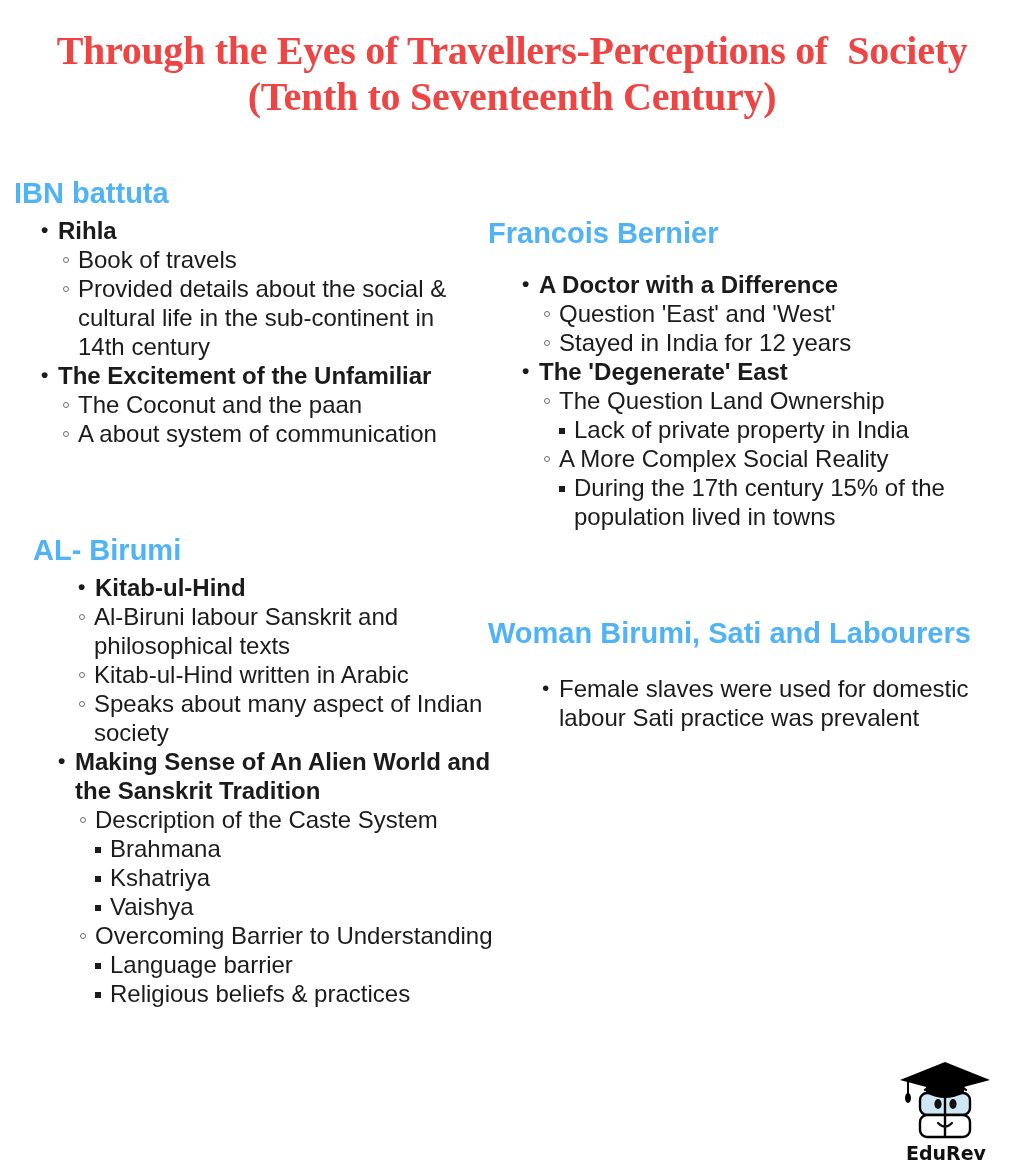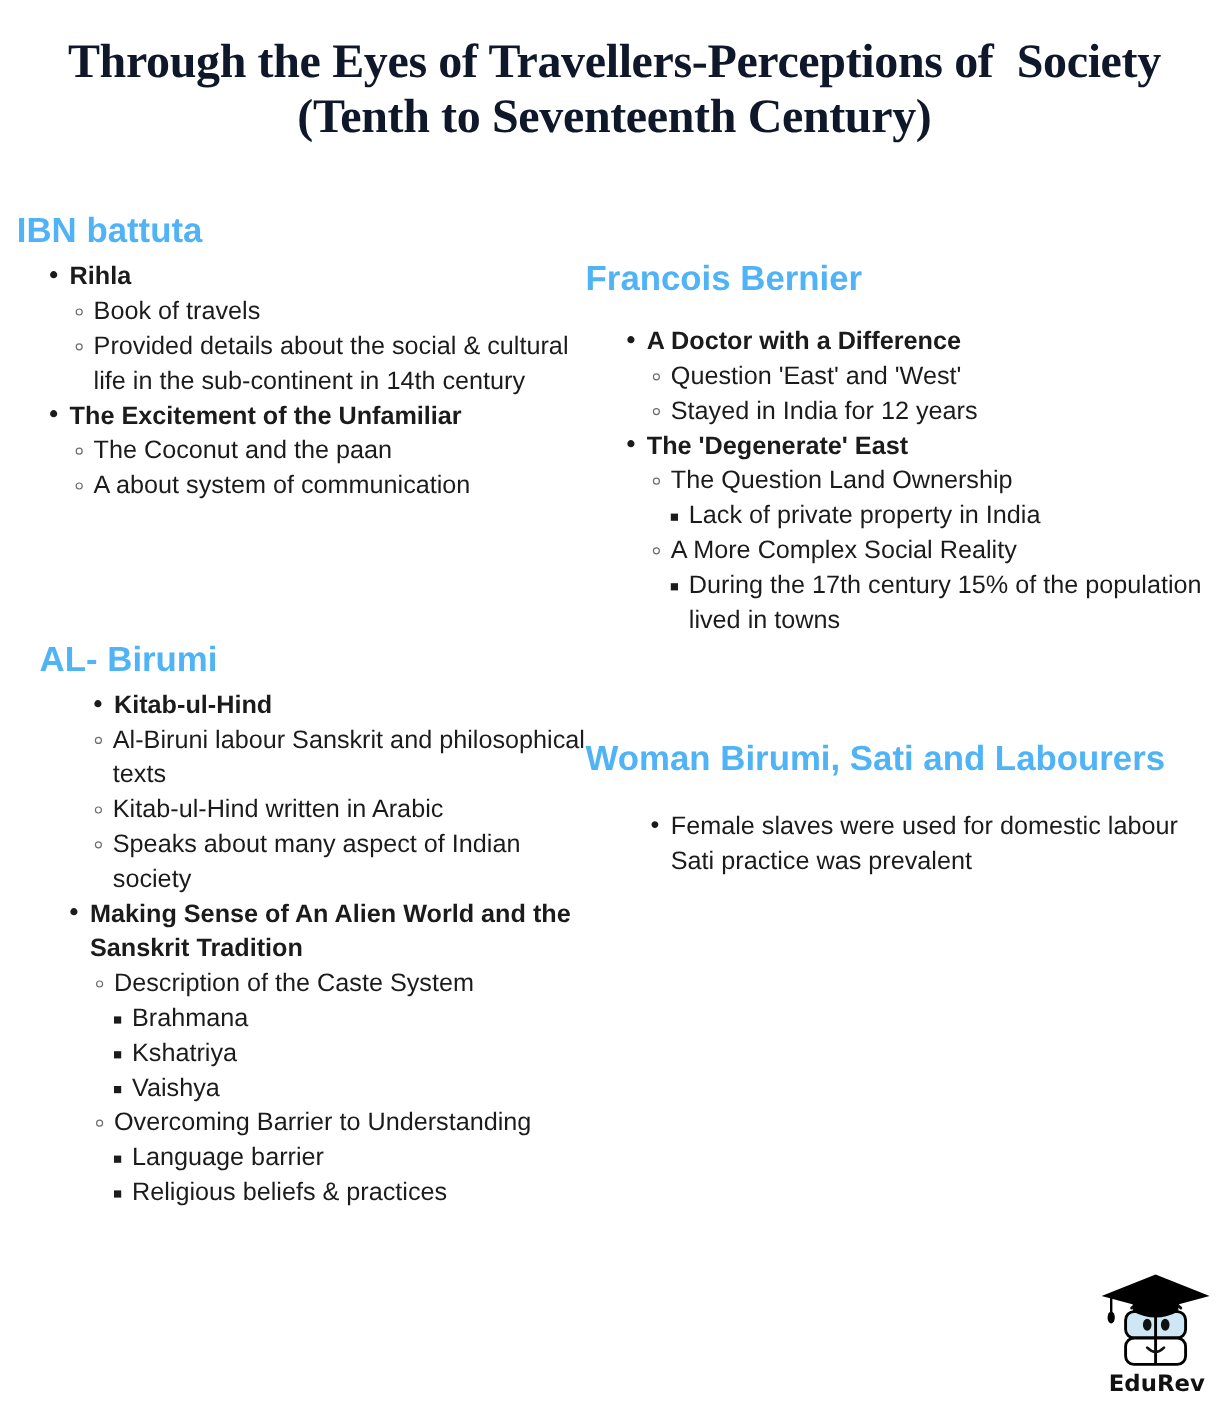--- a/index.html
+++ b/index.html
@@ -21,21 +21,21 @@
     position: absolute;
     top: 28px;
     left: 0;
     width: 1024px;
     text-align: center;
     font-family: "Liberation Serif", serif;
     font-weight: bold;
     font-size: 40px;
     line-height: 1.16;
     letter-spacing: -0.3px;
-    color: #0f172a;
+    color: #ef4444;
   }
   .title-line { display: block; white-space: pre; }
 
   
   .col-left {
     position: absolute;
     left: 0;
     top: 0;
     width: 500px;
     height: 1097px;
@@ -60,21 +60,21 @@
   }
 
   
   ul {
     list-style: none;
     margin: 0;
     padding: 0;
   }
   li {
     position: relative;
-    font-size: 21px;
+    font-size: 24px;
     line-height: 29px;
     color: #1b1b1b;
   }
 
   
   .lvl1 > li {
     padding-left: 17px;
     margin-bottom: 0;
   }
   .lvl1 > li::before {
@@ -139,21 +139,21 @@
 
   #sec-women     { left: 18px;  top: 618px; width: 530px; }
   #sec-women .list-wrap { margin-left: 54px; width: 470px; }
 
   
   .indent-sub { margin-left: 20px; }
 
   
   .logo {
     position: absolute;
-    right: 12px;
+    right: 30px;
     bottom: 6px;
     width: 96px;
     height: 104px;
   }
   .logo svg { display: block; }
   .logo-word {
     position: absolute;
     bottom: 0;
     left: 0;
     width: 96px;

